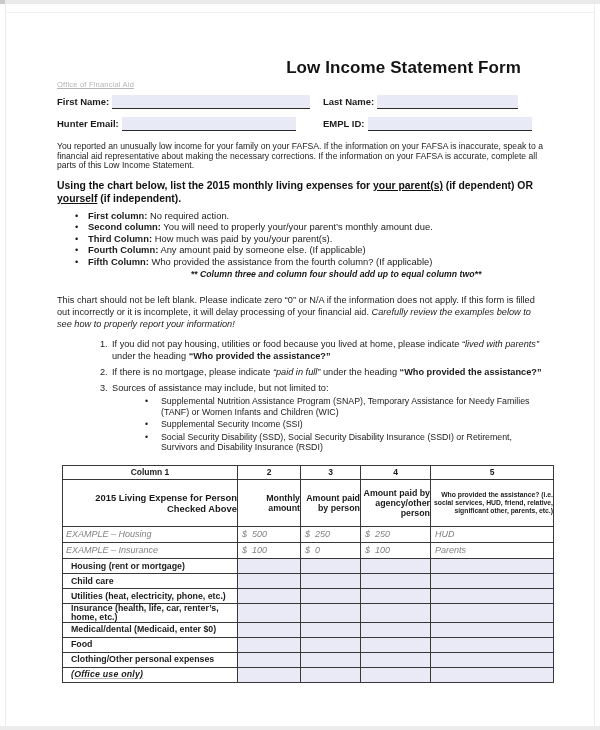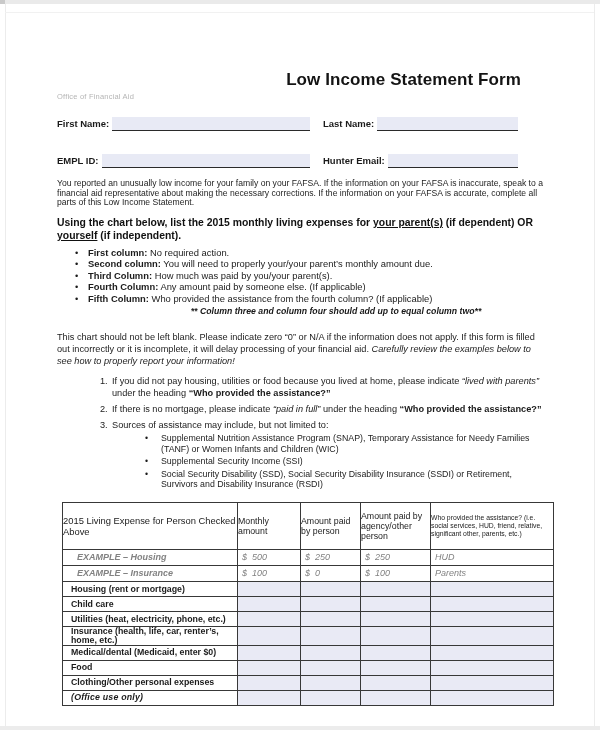--- a/index.html
+++ b/index.html
@@ -5,26 +5,26 @@
   html,body{margin:0;padding:0;}
   body{width:600px;height:730px;background:#fdfdfd;font-family:"Liberation Sans","DejaVu Sans",sans-serif;color:#1b1b1b;}
   .canvas{position:relative;width:600px;height:730px;background:#ffffff;overflow:hidden;}
   .edge-top{position:absolute;left:0;top:0;width:600px;height:4px;background:#eaeaea;}
   .edge-corner{position:absolute;left:0;top:0;width:5px;height:4px;background:#c9c9c9;}
   .edge-bottom{position:absolute;left:0;top:726px;width:600px;height:4px;background:#ececec;}
   .edge-left{position:absolute;left:5px;top:4px;width:1px;height:722px;background:#ececec;}
   .edge-right{position:absolute;left:594px;top:4px;width:1px;height:722px;background:#ececec;}
   .edge-hair{position:absolute;left:5px;top:12px;width:589px;height:1px;background:#f1f1f1;}
 
-  .content{position:absolute;left:57px;top:12px;width:488px;}
+  .content{position:absolute;left:57px;top:0;width:488px;}
 
   h1.title{margin:58px 0 0 0;font-size:17px;line-height:20px;font-weight:700;color:#141414;text-align:right;padding-right:24px;letter-spacing:.1px;}
-  .office{margin-top:2px;font-size:7.5px;color:#b5b5b5;letter-spacing:.2px;}
-
-  .fields{display:grid;grid-template-columns:266px 1fr;row-gap:22px;margin-top:15px;}
+  .office{margin-top:2px;font-size:7.5px;color:#b5b5b5;letter-spacing:.2px;text-decoration:underline;}
+
+  .fields{display:grid;grid-template-columns:266px 1fr;row-gap:7px;margin-top:5px;}
   .field{display:flex;align-items:flex-end;}
   .flabel{font-weight:700;font-size:9.5px;white-space:nowrap;padding-right:3px;line-height:15px;}
   .blank{flex:1;height:13px;background:#e8eaf5;border-bottom:1.5px solid #2a2a2a;}
   .f-left .blank{margin-right:13px;}
   .f-right .blank{margin-right:27px;}
 
   p.intro{margin:11px 0 0 0;font-size:8.6px;line-height:9.6px;color:#1d1d1d;}
   p.lead{margin:8px 0 0 0;font-size:10.4px;line-height:13.5px;font-weight:700;color:#111;}
   .ul{text-decoration:underline;}
 
@@ -41,26 +41,26 @@
   .note{display:flex;margin-top:4px;font-size:9.2px;line-height:12px;}
   .nnum{width:12px;flex:none;}
   .note b{font-weight:700;}
   .sub{display:flex;margin:2px 0 0 33px;font-size:8.8px;line-height:10.6px;}
   .sub .sb{width:16px;flex:none;}
 
   table.exp{border-collapse:collapse;margin:12px 0 0 5px;width:491px;table-layout:fixed;border:1.5px solid #222;}
   table.exp th,table.exp td{border:1px solid #383838;padding:0;vertical-align:middle;overflow:hidden;}
   col.c1{width:175px;}col.c2{width:63px;}col.c3{width:60px;}col.c4{width:70px;}col.c5{width:123px;}
   tr.hrow1 th{height:13px;font-size:8.5px;font-weight:700;text-align:center;line-height:1;}
-  tr.hrow2 th{height:46px;font-weight:400;text-align:left;}
+  tr.hrow2 th{height:46px;font-weight:700;text-align:right;}
   th.h-main{font-size:9.4px;line-height:11px;}
   th.h-mid{font-size:8.8px;line-height:10px;}
   th.h-who{font-size:6.8px;line-height:7.8px;padding:0 2px;}
   tr.ex td{height:15px;font-style:italic;color:#828282;font-size:9px;}
-  tr.ex td.lbl{padding-left:14px;font-weight:700;}
+  tr.ex td.lbl{padding-left:3px;font-weight:400;}
   tr.ex td.money,tr.ex td.who{padding-left:4px;white-space:pre;}
   tr.drow td{height:14px;}
   tr.drow td.lbl{font-size:8.8px;font-weight:700;padding-left:8px;color:#1c1c1c;line-height:1;}
   tr.drow td.in{background:#e9eaf5;}
   tr.office td.lbl{font-style:italic;}
 </style>
 </head>
 <body>
 
 <div class="canvas">
@@ -77,26 +77,26 @@
 
     <div class="fields">
       <div class="field f-left">
         <span class="flabel">First Name:</span>
         <span class="blank"></span>
       </div>
       <div class="field f-right">
         <span class="flabel">Last Name:</span>
         <span class="blank"></span>
       </div>
+      <div class="field f-right">
+        <span class="flabel">Hunter Email:</span>
+        <span class="blank"></span>
+      </div>
       <div class="field f-left">
         <span class="flabel">EMPL ID:</span>
-        <span class="blank"></span>
-      </div>
-      <div class="field f-right">
-        <span class="flabel">Hunter Email:</span>
         <span class="blank"></span>
       </div>
     </div>
 
     <p class="intro">You reported an unusually low income for your family on your FAFSA. If the information on your FAFSA is inaccurate, speak to a financial aid representative about making the necessary corrections. If the information on your FAFSA is accurate, complete all parts of this Low Income Statement.</p>
 
     <p class="lead"><span>Using the chart below, list the 2015 monthly living expenses for </span><span class="ul">your parent(s)</span><span> (if dependent) OR </span><span class="ul">yourself</span><span> (if independent).</span></p>
 
     <ul class="cols">
       <li><span class="b">First column:</span><span> No required action.</span></li>
@@ -141,20 +141,27 @@
 
     <table class="exp">
       <colgroup>
           <col class="c1">
           <col class="c2">
           <col class="c3">
           <col class="c4">
           <col class="c5">
         </colgroup>
       <tbody>
+          <tr class="hrow1">
+        <th>Column 1</th>
+        <th>2</th>
+        <th>3</th>
+        <th>4</th>
+        <th>5</th>
+      </tr>
       <tr class="hrow2">
         <th class="h-main">2015 Living Expense for Person Checked Above</th>
         <th class="h-mid">Monthly amount</th>
         <th class="h-mid">Amount paid by person</th>
         <th class="h-mid">Amount paid by agency/other person</th>
         <th class="h-who">Who provided the assistance? (i.e. social services, HUD,  friend, relative,  significant other, parents, etc.)</th>
       </tr>
       <tr class="ex">
         <td class="lbl">EXAMPLE – Housing</td>
         <td class="money">$  500</td>

